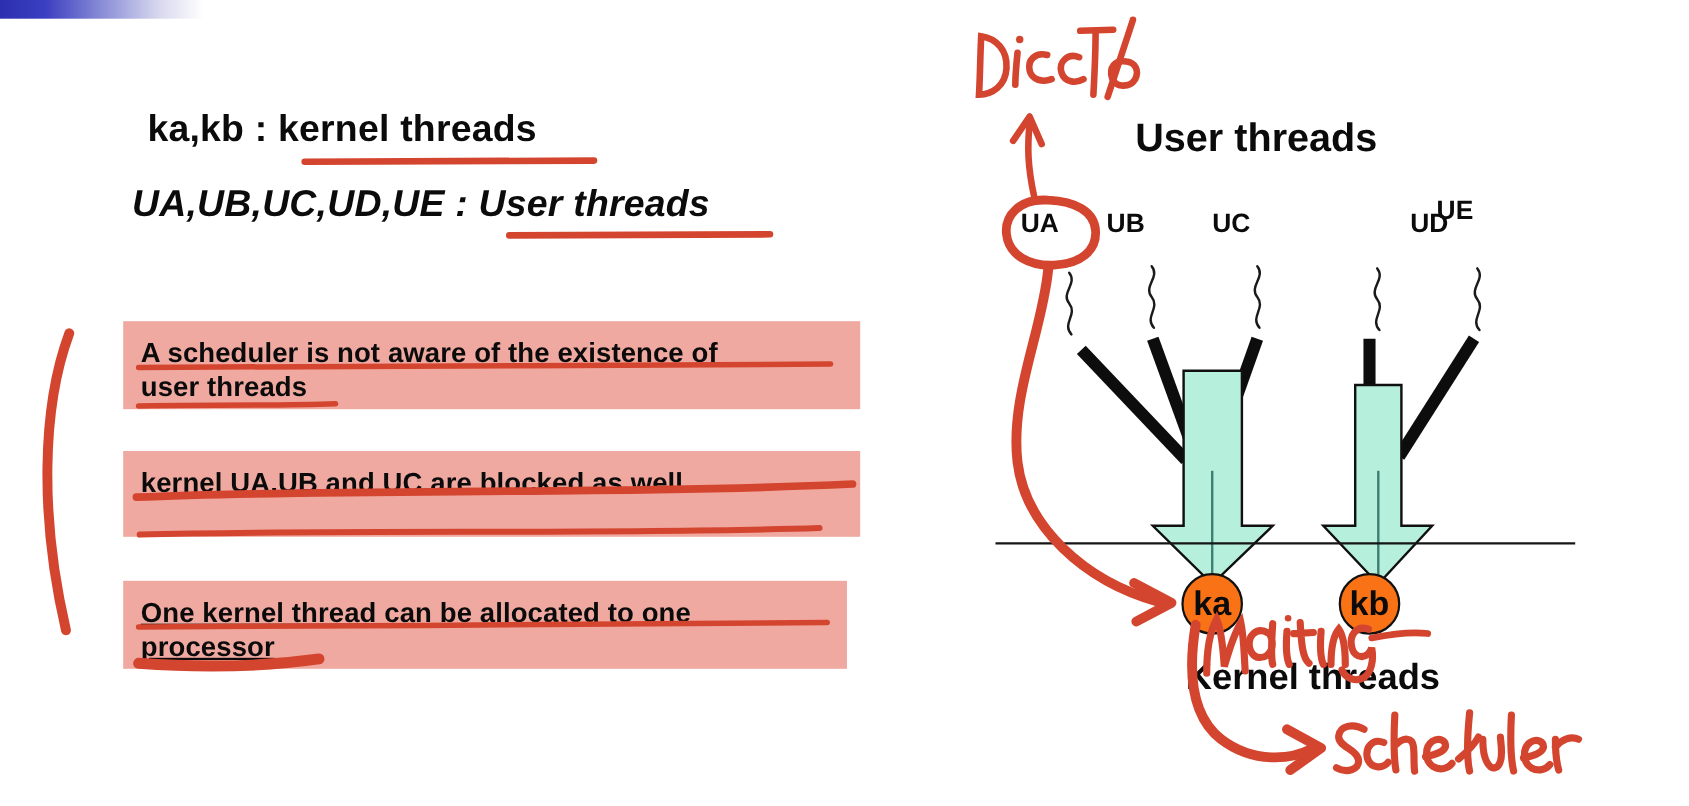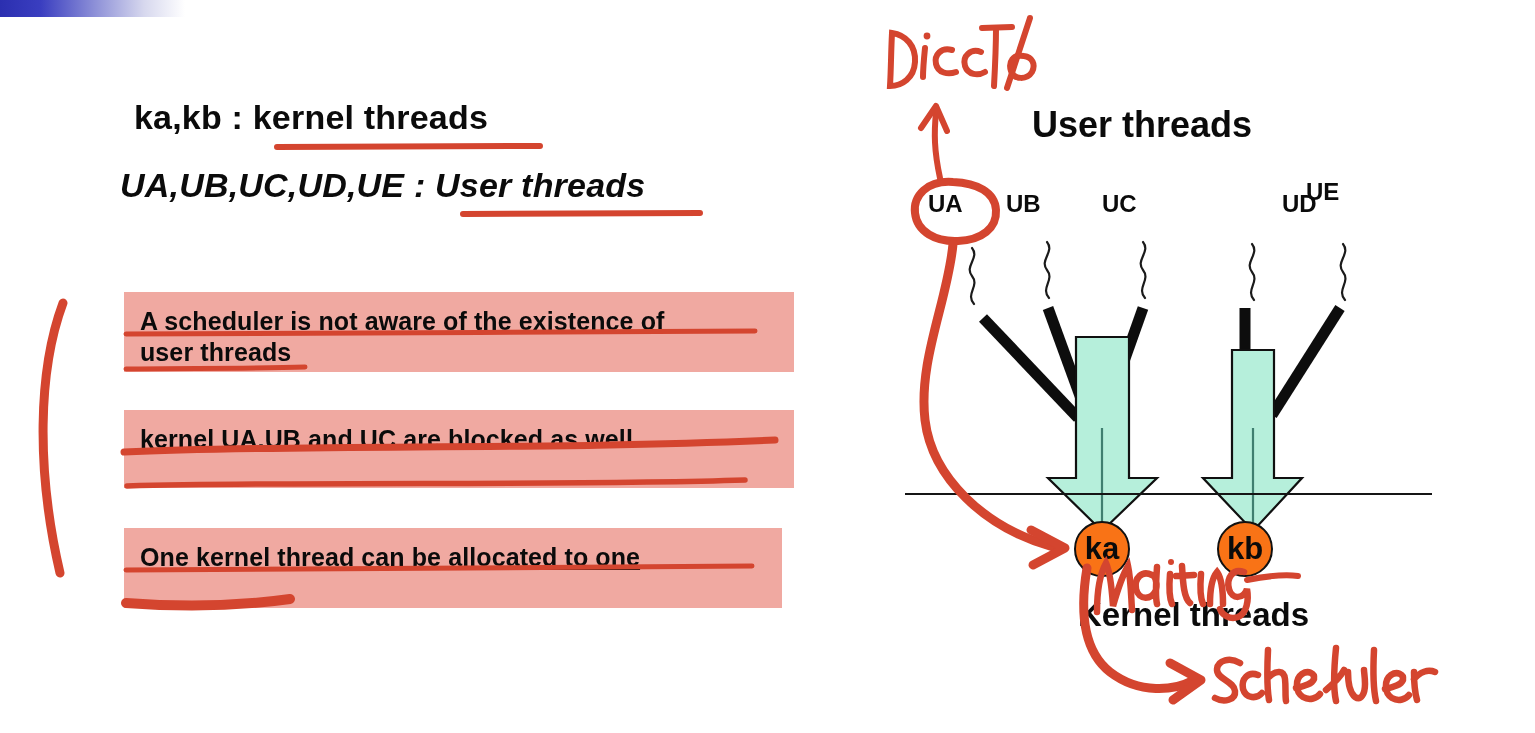--- a/index.html
+++ b/index.html
@@ -24,21 +24,20 @@
   }
   .legend-1{left:134px;top:98px;font-size:34px;letter-spacing:.2px;}
   .legend-2{left:120px;top:166px;font-size:34px;letter-spacing:.2px;font-style:italic;}
 
   
   .pinkbox{
     position:absolute;background:#f0a9a1;
     box-sizing:border-box;padding:14px 16px 10px 16px;
     font-weight:bold;color:#0b0b0b;font-size:25px;line-height:1.22;
     letter-spacing:.1px;
-    margin-left:12px;
   }
   .box1{left:112px;top:292px;width:670px;height:80px;}
   .box2{left:112px;top:410px;width:670px;height:78px;}
   .box3{left:112px;top:528px;width:658px;height:80px;text-decoration:underline;}
   .pinkbox .ln{display:block;}
   .dlabel{
     position:absolute;font-weight:bold;color:#0b0b0b;white-space:nowrap;
     font-family:"Liberation Sans", sans-serif;
   }
   .d-user-threads{left:1032px;top:104px;font-size:36px;}
@@ -72,20 +71,21 @@
     <span class="ln">A scheduler is not aware of the existence of</span>
     <span class="ln">user threads</span>
   </div>
 
   <div class="box2 pinkbox">
     <span class="ln">kernel UA,UB and UC are blocked as well</span>
   </div>
 
   <div class="box3 pinkbox">
     <span class="ln">One kernel thread can be allocated to one</span>
+    <span class="ln">processor</span>
   </div>
 
   <svg class="layer under" viewBox="0 0 1535 733">
 
     <g fill="none" stroke="#1a1a1a" stroke-width="2.2" stroke-linecap="round">
       <path d="M972,248 c8,10 -8,18 0,28 c8,10 -7,18 2,28"></path>
       <path d="M1047,242 c8,10 -8,18 0,28 c8,10 -7,18 2,28"></path>
       <path d="M1143,242 c8,10 -8,18 0,28 c8,10 -7,18 2,28"></path>
       <path d="M1252,244 c8,10 -8,18 0,28 c8,10 -7,18 2,28"></path>
       <path d="M1343,244 c8,10 -8,18 0,28 c8,10 -7,18 2,28"></path>

